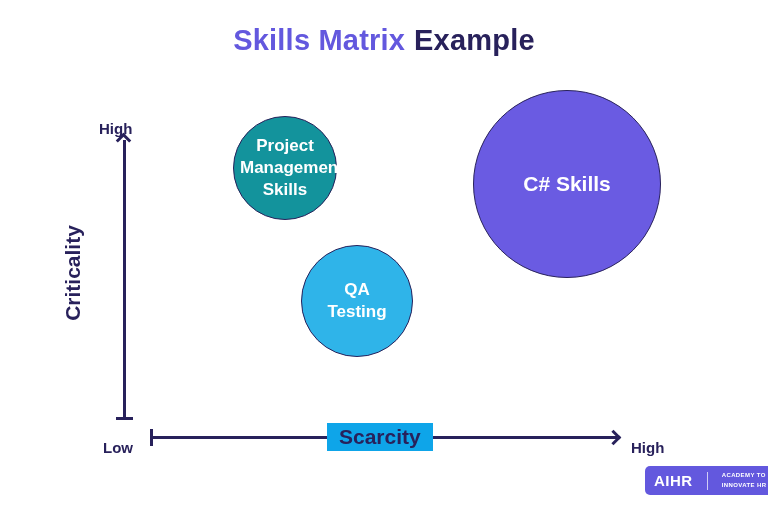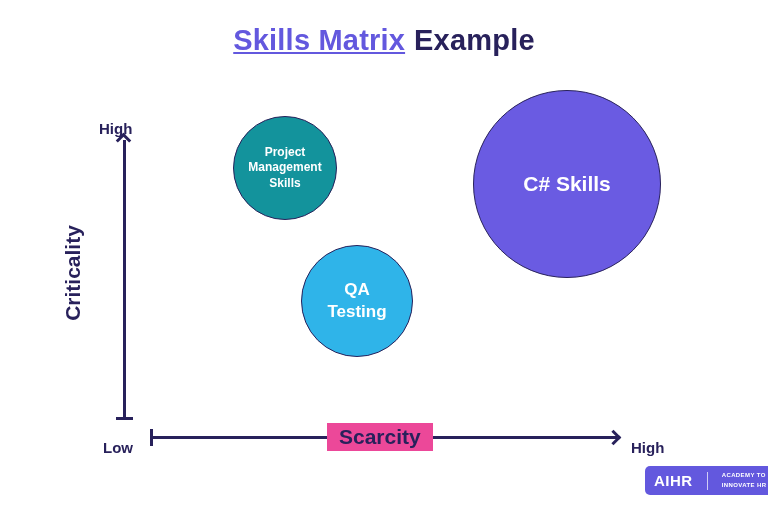--- a/index.html
+++ b/index.html
@@ -25,21 +25,21 @@
   
   .title {
     position: absolute;
     top: 24px; left: 0;
     width: 100%;
     text-align: center;
     font-size: 29px;
     font-weight: 800;
     letter-spacing: 0.2px;
   }
-  .title .hl { color: var(--accent); text-decoration: underline; }
+  .title .hl { color: var(--accent); }
   .title .rest { color: var(--dark); margin-left: 9px; margin-top: 15px; }
 
   
   .axis-line { position: absolute; background: var(--axis); }
   .v-line { left: 123px; top: 140px; width: 3px; height: 278px; }
   .h-line { left: 151px; top: 436px; width: 466px; height: 3px; }
   .tick-v-bottom { left: 116px; top: 417px; width: 17px; height: 3px; }
   .tick-h-start  { left: 150px; top: 429px; width: 3px; height: 17px; }
 
   .chev {
@@ -69,40 +69,40 @@
     text-align: center;
     font-size: 21px;
     font-weight: 800;
     color: var(--dark);
     transform: rotate(-90deg);
   }
   .x-axis-title {
     position: absolute;
     left: 327px; top: 423px;
     padding: 2px 12px;
-    background: #ec4899;
+    background: #0ea5e9;
     font-size: 21px;
     font-weight: 800;
     color: var(--dark);
   }
 
   
   .bubble {
     position: absolute;
     border-radius: 50%;
     border: 1.5px solid var(--dark);
     display: flex;
     align-items: center;
     justify-content: center;
     color: #ffffff;
     font-weight: 700;
     text-align: center;
     line-height: 1.3;
   }
-  .b0 { font-size: 12px; }
+  .b0 { font-size: 17px; }
   .b0 .bubble-label { max-width: 90px; }
   .b1 { font-size: 17px; }
   .b1 .bubble-label { max-width: 74px; }
   .b2 { font-size: 21px; }
   .b2 .bubble-label { max-width: 160px; }
 
   
   .logo {
     position: absolute;
     left: 645px; top: 466px;

